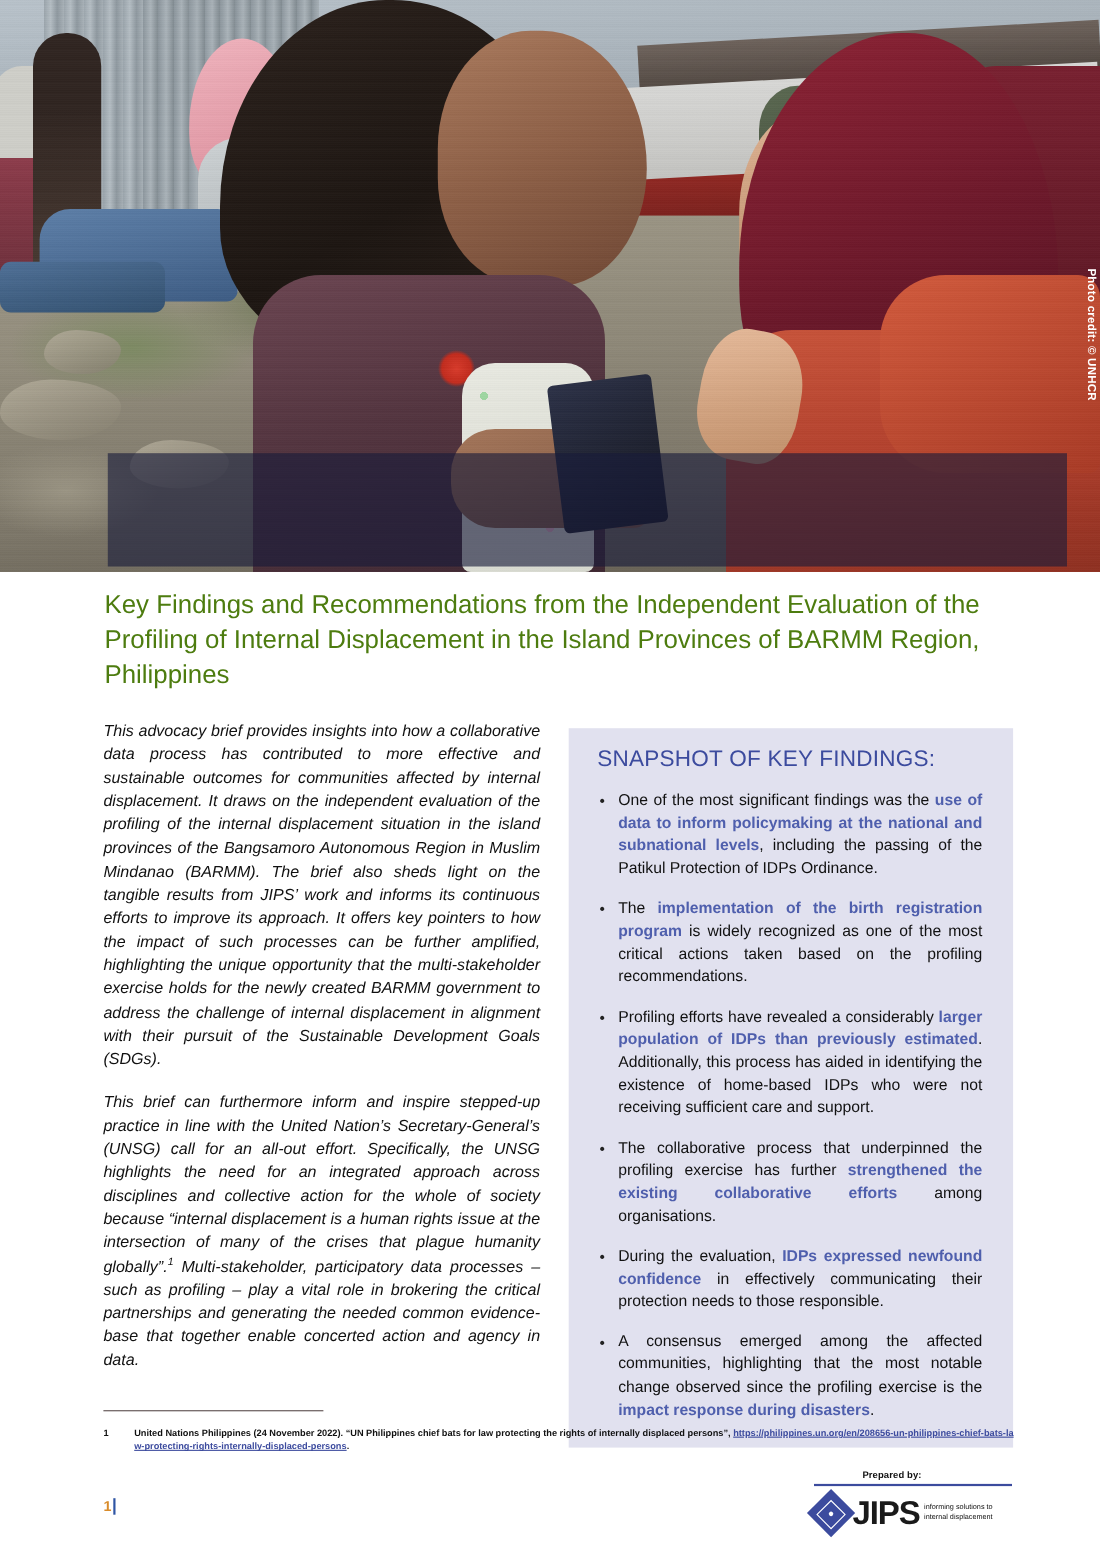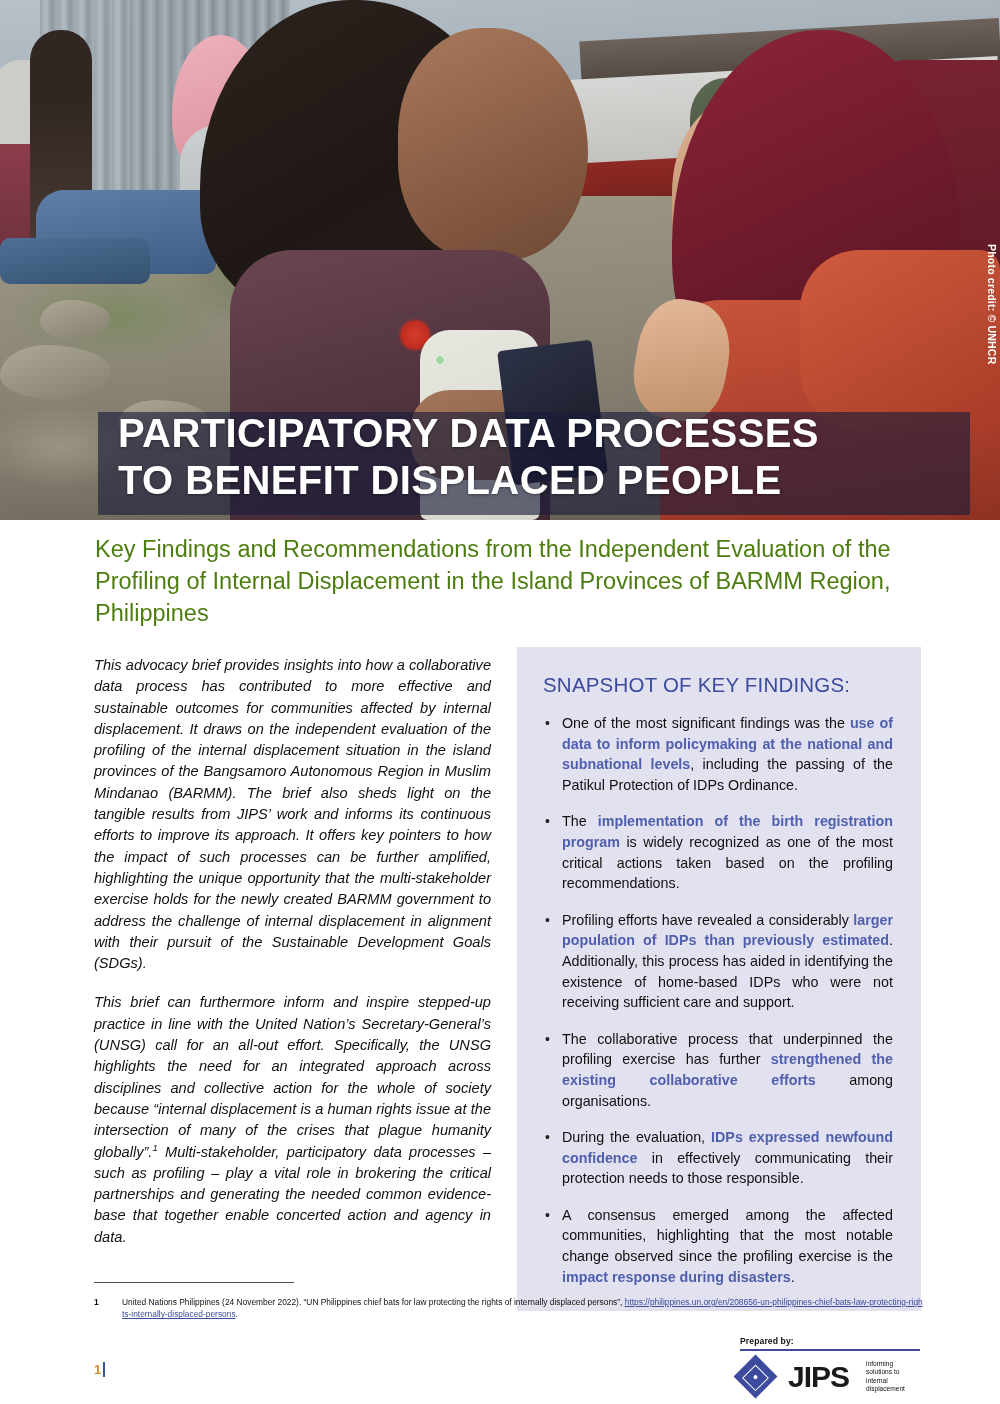--- a/index.html
+++ b/index.html
@@ -283,25 +283,25 @@
   .col-left p:last-child { margin-bottom: 0; }
   .fn-ref {
     font-size: 9.5px;
     vertical-align: super;
     line-height: 0;
   }
 
   
   .snapshot {
     position: absolute;
-    left: 517px; top: 647px;
+    left: 517px; top: 662px;
     width: 404px;
     min-height: 620px;
     background: #e1e1ef;
-    padding: 26px 28px 24px 26px;
+    padding: 16px 28px 24px 26px;
   }
   .snapshot h2 {
     margin: 0 0 16px 0;
     color: #3c4b9e;
     font-size: 20.5px;
     font-weight: 400;
     letter-spacing: .2px;
   }
   .snapshot ul {
     margin: 0; padding: 0; list-style: none;
@@ -334,21 +334,21 @@
     left: 94px; top: 1296px;
     width: 830px;
     font-size: 8.4px;
     line-height: 12.4px;
     color: #111111;
   }
   .footnote .fnum {
     position: absolute; left: 0; top: 0;
     font-weight: 700;
   }
-  .footnote .fbody { display: block; padding-left: 28px; }
+  .footnote .fbody { display: block; padding-left: 28px; font-weight: bold; }
   .fn-link { color: #3c4b9e; text-decoration: underline; word-break: break-all; }
 
   
   .page-num {
     position: absolute;
     left: 94px; top: 1362px;
     font-size: 13px;
     font-weight: 700;
     color: #d98c2b;
     border-right: 2px solid #2f55a4;
@@ -356,26 +356,27 @@
   }
   .prepared {
     position: absolute;
     right: 80px; top: 1336px;
     width: 180px;
     text-align: left;
   }
   .prepared-label {
     font-size: 8.6px; font-weight: 700; color: #111;
     letter-spacing: .1px;
+    margin-left: 44px;
   }
   .prepared-rule {
     margin-top: 3px; width: 180px; height: 2px; background: #3c4b9e;
   }
   .logo-row {
-    display: flex; align-items: center; gap: 17px; margin-top: 9px;
+    display: flex; align-items: center; gap: 4px; margin-top: 9px;
   }
   .logo-diamond {
     width: 31px; height: 31px; flex: 0 0 31px;
     background: #3c4b9e;
     transform: rotate(45deg);
     position: relative;
   }
   .logo-diamond::before {
     content: ""; position: absolute;
     left: 7px; top: 7px; width: 17px; height: 17px;
@@ -435,24 +436,20 @@
       <div class="ph-h-sleeve"></div>
       <div class="ph-h-hand"></div>
       <div class="ph-grain"></div>
     </div>
 
     <div class="photo-credit">Photo credit: © UNHCR</div>
   </div>
 
 
   <div class="title-band"></div>
-  <div class="title-band-inner">
-    <div class="title-line">PARTICIPATORY DATA PROCESSES</div>
-    <div class="title-line">TO BENEFIT DISPLACED PEOPLE</div>
-  </div>
 
   <div class="subtitle">Key Findings and Recommendations from the Independent Evaluation of the Profiling of Internal Displacement in the Island Provinces of BARMM Region, Philippines</div>
 
   <div class="col-left">
     <p>This advocacy brief provides insights into how a collaborative data process has contributed to more effective and sustainable outcomes for communities affected by internal displacement. It draws on the independent evaluation of the profiling of the internal displacement situation in the island provinces of the Bangsamoro Autonomous Region in Muslim Mindanao (BARMM). The brief also sheds light on the tangible results from JIPS’ work and informs its continuous efforts to improve its approach. It offers key pointers to how the impact of such processes can be further amplified, highlighting the unique opportunity that the multi-stakeholder exercise holds for the newly created BARMM government to address the challenge of internal displacement in alignment with their pursuit of the Sustainable Development Goals (SDGs).</p>
     <p><span>This brief can furthermore inform and inspire stepped-up practice in line with the United Nation’s Secretary-General’s (UNSG) call for an all-out effort. Specifically, the UNSG highlights the need for an integrated approach across disciplines and collective action for the whole of society because “internal displacement is a human rights issue at the intersection of many of the crises that plague humanity globally”.</span><span class="fn-ref">1</span><span> Multi-stakeholder, participatory data processes – such as profiling – play a vital role in brokering the critical partnerships and generating the needed common evidence-base that together enable concerted action and agency in data.</span></p>
   </div>
 
   <div class="snapshot">
     <h2>SNAPSHOT OF KEY FINDINGS:</h2>

